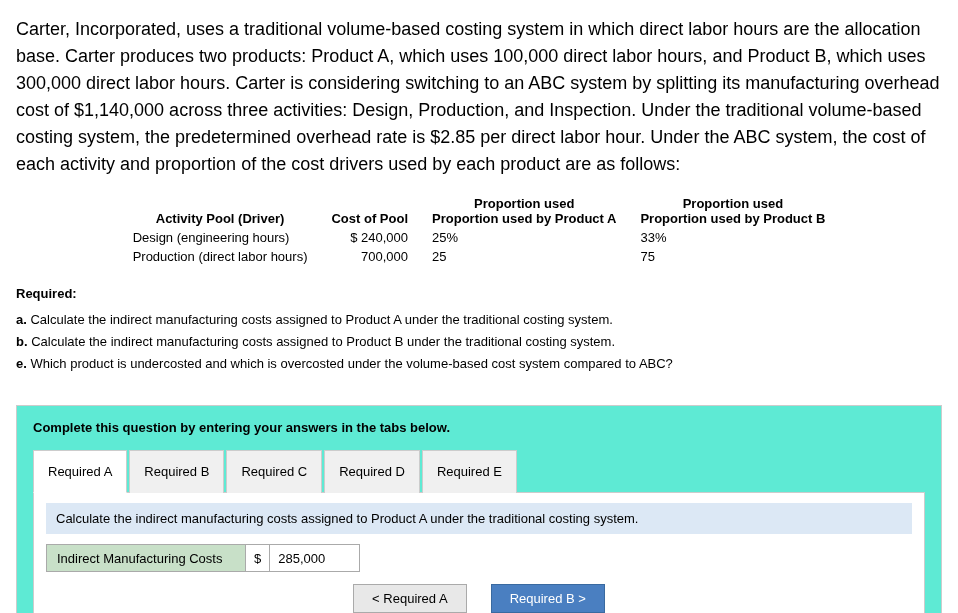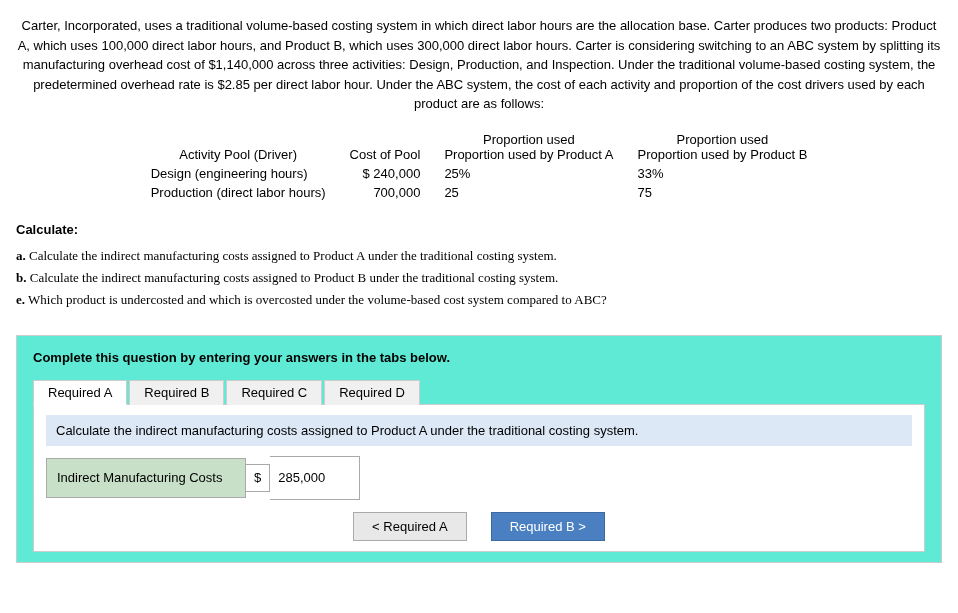--- a/index.html
+++ b/index.html
@@ -8,34 +8,33 @@
       font-size: 13px;
       background: #fff;
       color: #000;
       padding: 16px;
       width: 958px;
       min-height: 613px;
     }
     .intro-text {
       line-height: 1.5;
       margin-bottom: 16px;
-      font-size: 13px;
-      text-align: center;
+      font-size: 18px;
     }
     .table-section {
       margin: 16px 0 20px 0;
     }
     table.activity-table {
       border-collapse: collapse;
       margin: 0 auto;
       font-size: 13px;
     }
     table.activity-table th {
       text-align: center;
-      font-weight: normal;
+      font-weight: bold;
       padding: 2px 12px;
       vertical-align: bottom;
     }
     table.activity-table td {
       padding: 2px 12px;
       vertical-align: top;
     }
     table.activity-table td.label-col {
       text-align: left;
     }
@@ -45,24 +44,23 @@
     table.activity-table td.center-col {
       text-align: left;
     }
     .required-label {
       font-weight: bold;
       margin-bottom: 8px;
       margin-top: 4px;
       font-size: 13px;
     }
     .requirements-list {
-      margin-bottom: 24px;
+      margin-bottom: 30px;
       line-height: 1.7;
       font-size: 13px;
-      font-family: Liberation Serif, serif;
     }
     .requirements-list p {
       margin: 0;
     }
     .complete-box {
       border: 1px solid #ccc;
       background: #5eead4;
       padding: 14px 16px 10px 16px;
       margin-bottom: 0;
     }
@@ -71,21 +69,21 @@
       font-size: 13px;
       margin-bottom: 14px;
     }
     .tabs-row {
       display: flex;
       gap: 0;
       margin-bottom: 0;
       border-bottom: 1px solid #ccc;
     }
     .tab {
-      padding: 4px 14px;
+      padding: 13px 14px;
       border: 1px solid #ccc;
       border-bottom: none;
       background: #f0f0f0;
       cursor: pointer;
       font-size: 13px;
       margin-right: 2px;
       position: relative;
       top: 1px;
     }
     .tab.active {
@@ -110,40 +108,40 @@
       align-items: center;
       gap: 0;
       margin-bottom: 12px;
     }
     .input-label-box {
       background: #c8e0c8;
       border: 1px solid #aaa;
       padding: 5px 10px;
       font-size: 13px;
       min-width: 200px;
-      height: 40px;
+      height: 28px;
       display: flex;
       align-items: center;
     }
     .dollar-box {
       border: 1px solid #aaa;
       border-left: none;
       padding: 5px 8px;
       font-size: 13px;
       height: 28px;
       display: flex;
       align-items: center;
       background: #fff;
     }
     .value-input {
       border: 1px solid #aaa;
       border-left: none;
       padding: 7px 8px;
       font-size: 13px;
-      height: 44px;
+      height: 28px;
       width: 90px;
       background: #fff;
       outline: none;
     }
     .nav-buttons {
       display: flex;
       justify-content: center;
       gap: 24px;
       margin-top: 4px;
     }
@@ -185,34 +183,35 @@
         <tr>
     <td class="label-col">Production (direct labor hours)</td>
     <td class="value-col">700,000</td>
     <td class="center-col">25</td>
     <td class="center-col">75</td>
   </tr>
       </tbody>
   </table>
 </div>
 
-<div class="required-label">Calculate:</div>
+<div class="required-label">Required:</div>
 <div class="requirements-list" id="requirements-list">
     <p><strong>a.</strong> Calculate the indirect manufacturing costs assigned to Product A under the traditional costing system.</p>
     <p><strong>b.</strong> Calculate the indirect manufacturing costs assigned to Product B under the traditional costing system.</p>
     <p><strong>e.</strong> Which product is undercosted and which is overcosted under the volume-based cost system compared to ABC?</p>
   </div>
 
 <div class="complete-box">
   <div class="complete-text">Complete this question by entering your answers in the tabs below.</div>
   <div class="tabs-row" id="tabs-row">
       <div class="tab active">Required A</div>
       <div class="tab">Required B</div>
       <div class="tab">Required C</div>
       <div class="tab">Required D</div>
+      <div class="tab">Required E</div>
     </div>
   <div class="tab-content">
     <div class="tab-description">Calculate the indirect manufacturing costs assigned to Product A under the traditional costing system.</div>
     <div class="input-row">
       <div class="input-label-box">Indirect Manufacturing Costs</div>
       <div class="dollar-box">$</div>
       <input class="value-input" type="text" value="285,000" style="">
     </div>
     <div class="nav-buttons">
       <button class="nav-btn secondary">&lt; Required A</button>

